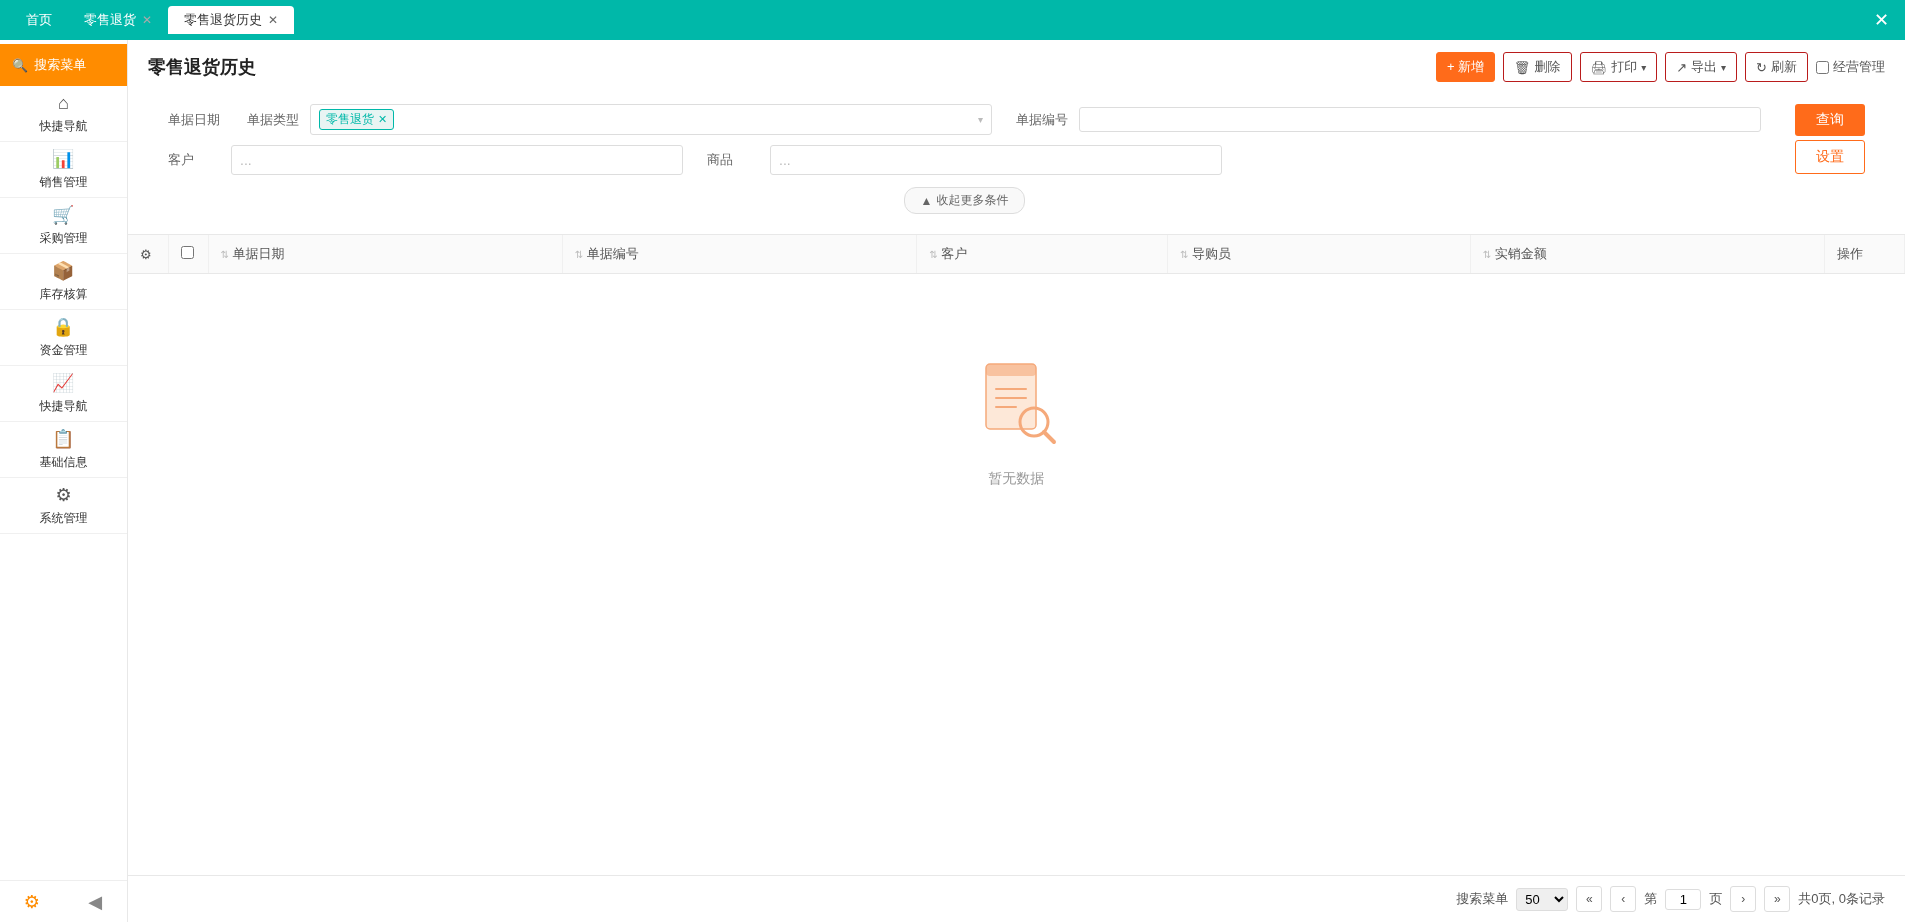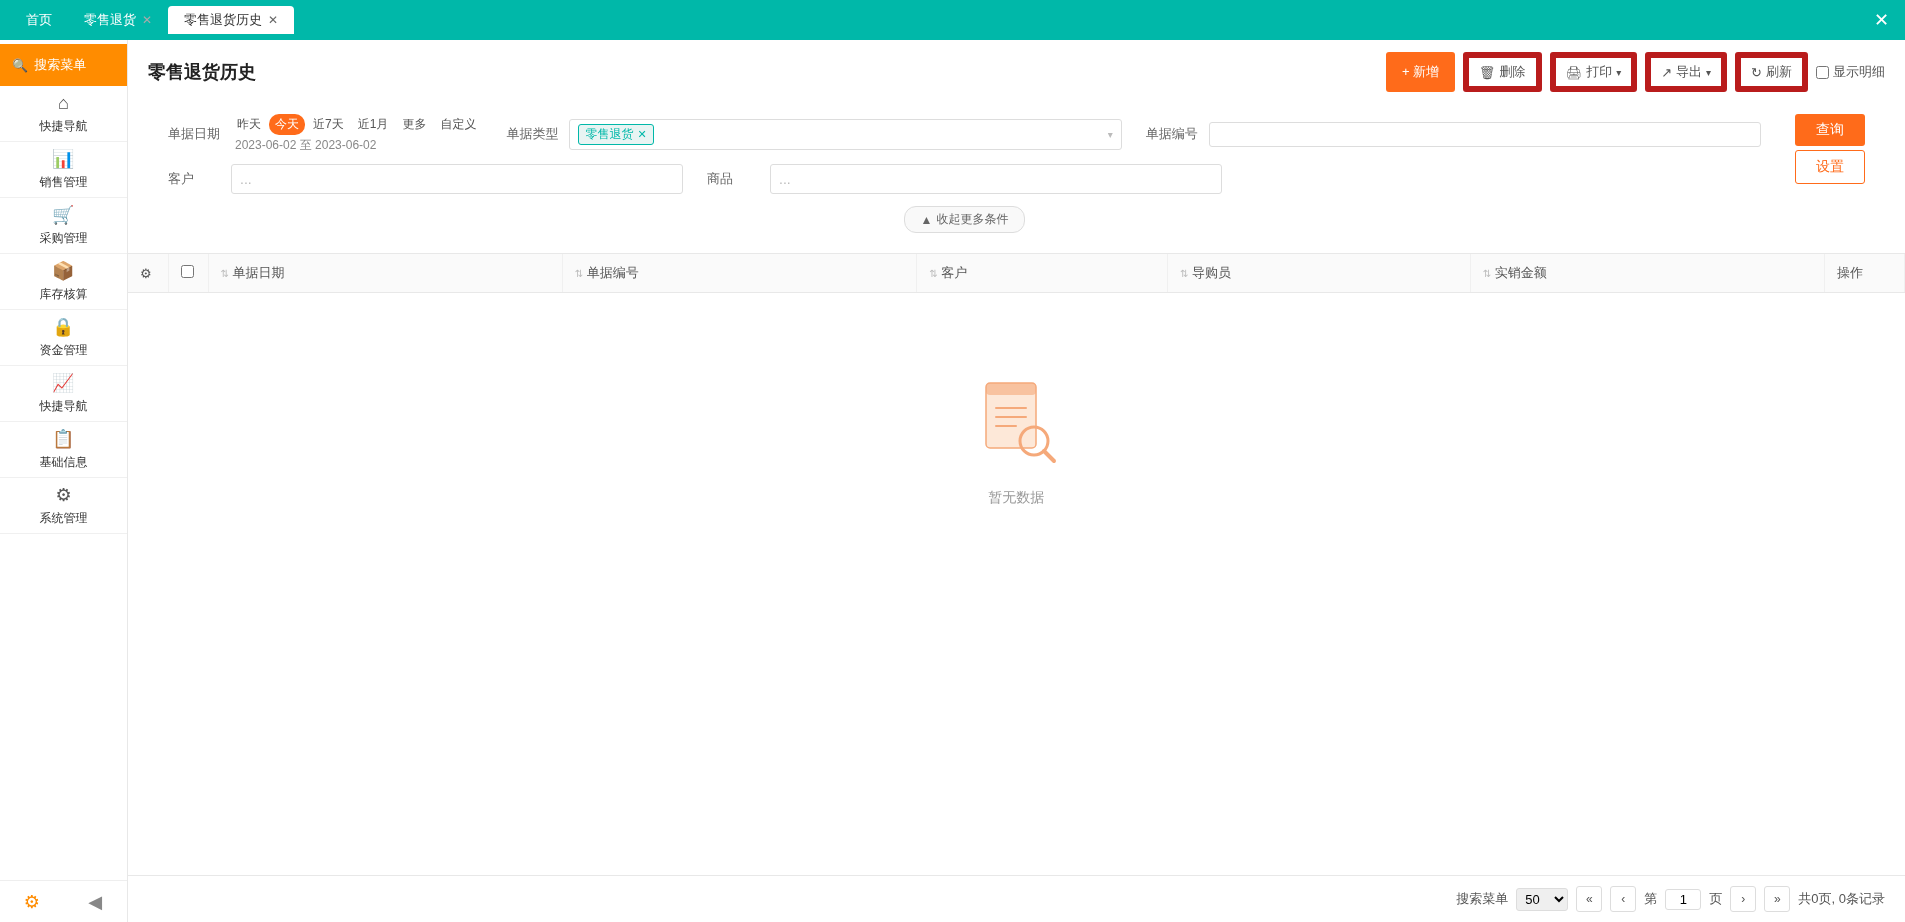--- a/index.html
+++ b/index.html
@@ -133,21 +133,21 @@
     .toolbar {
       display: flex;
       align-items: center;
       gap: 8px;
     }
     .toolbar-btn {
       display: flex;
       align-items: center;
       gap: 4px;
       padding: 5px 10px;
-      border: 6px solid #b91c1c;
+      border: 1px solid #b91c1c;
       background: #fff;
       border-radius: 3px;
       font-size: 13px;
       color: #555;
       cursor: pointer;
     }
     .toolbar-btn.primary {
       background: #ff6b1a;
       border-color: #ff6b1a;
       color: #fff;
@@ -468,43 +468,32 @@
             <span>↗</span>
             <span>导出</span>
             <span style="font-size:10px;">▾</span>
           </button>
           <button class="toolbar-btn">
             <span>↻</span>
             <span>刷新</span>
           </button>
           <label class="checkbox-label">
             <input type="checkbox" style="">
-            <span>显示明细</span>
+            <span>经营管理</span>
           </label>
         </div>
       </div>
 
       <div class="filter-section">
         <div class="filter-form">
 
           <div class="filter-form-row">
 
             <div class="filter-field" style="flex: 0 0 auto; max-width: 460px;">
               <span class="filter-field-label">单据日期</span>
-              <div style="display:flex; flex-direction:column; gap:2px;">
-                <div class="filter-date-options">
-                  <span class="date-opt">昨天</span>
-                  <span class="date-opt active">今天</span>
-                  <span class="date-opt">近7天</span>
-                  <span class="date-opt">近1月</span>
-                  <span class="date-opt">更多</span>
-                  <span class="date-opt">自定义</span>
-                </div>
-                <span class="date-range">2023-06-02 至 2023-06-02</span>
-              </div>
             </div>
 
             <div class="filter-field" style="flex: 1;">
               <span class="filter-field-label">单据类型</span>
               <div class="filter-field-select" style="flex:1; cursor:pointer;">
                 <div class="filter-tag">
                   <span>零售退货</span>
                   <span class="filter-tag-close">✕</span>
                 </div>
                 <span class="chevron-down">▾</span>

